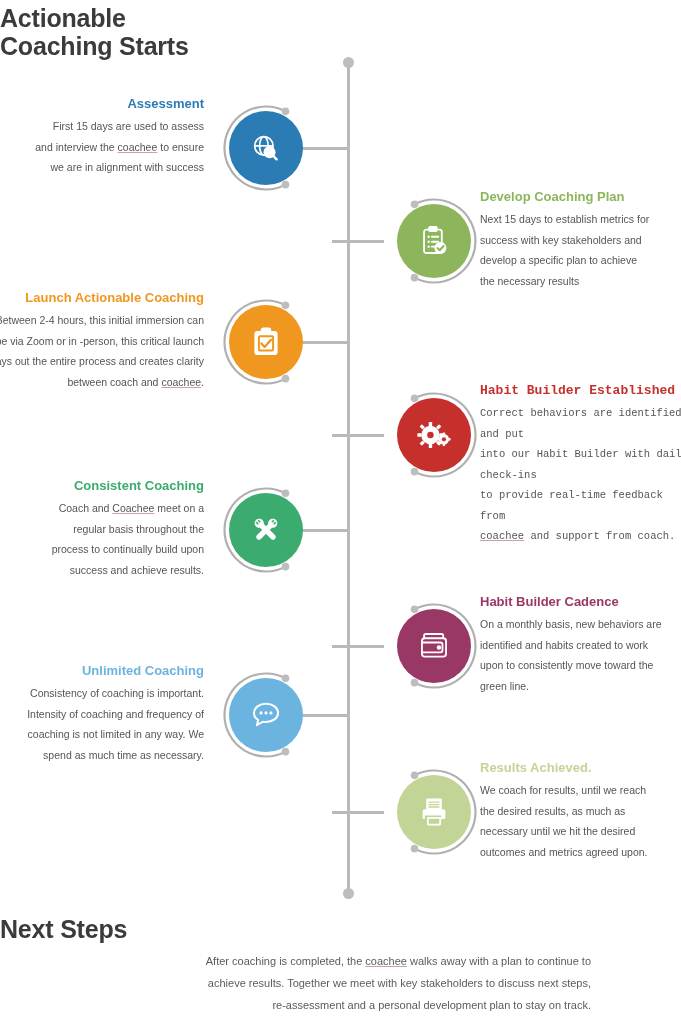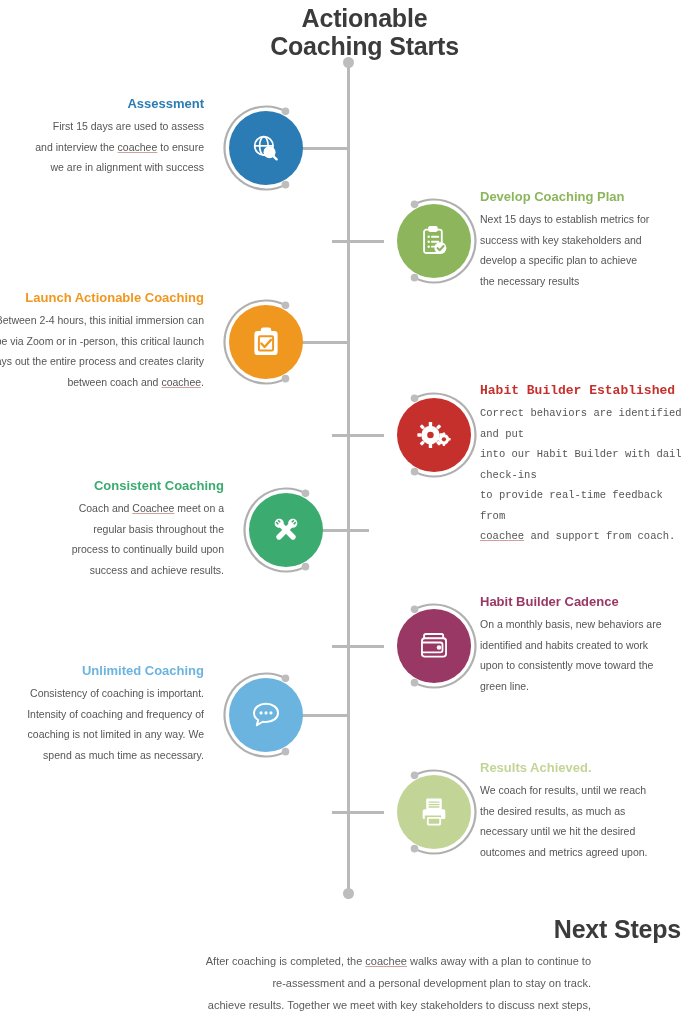--- a/index.html
+++ b/index.html
@@ -9,34 +9,33 @@
     background: #ffffff;
     font-family: "Liberation Sans", sans-serif;
     overflow: hidden;
   }
   .page { position: relative; width: 681px; height: 1024px; }
 
   
   .top-title {
     position: absolute;
     top: 4px; left: 0; right: 0;
-    text-align: center;
+    text-align: left;
     font-size: 25px;
     font-weight: bold;
     color: #3b3b3b;
     line-height: 1.12;
     letter-spacing: -0.2px;
-    padding-left: 48px;
   }
   .top-title .ln { display: block; }
 
   .bottom-title {
     position: absolute;
     top: 915px; left: 0; right: 0;
-    text-align: right;
+    text-align: left;
     font-size: 25px;
     font-weight: bold;
     color: #3b3b3b;
     letter-spacing: -0.2px;
   }
   .bottom-body {
     position: absolute;
     top: 950px; left: 90px; width: 501px;
     text-align: right;
     font-size: 11px;
@@ -261,21 +260,21 @@
         <div class="txt">
           <div class="ttl" style="color: rgb(197, 48, 44);">Habit Builder Established</div>
           <div class="body">
             <div>Correct behaviors are identified and put</div>
             <div>into our Habit Builder with daily check-ins</div>
             <div>to provide real-time feedback from</div>
             <div><span class="u">coachee</span> and support from coach.</div>
           </div>
         </div>
       </div>
-      <div class="row left" style="top: 470px; margin-left: 20px;">
+      <div class="row left" style="top: 470px;">
         <div class="connector"></div>
         <div class="node">
           <svg class="arc" viewBox="0 0 92 92" fill="none">
       <path d="M 65.48 9.36 A 41.5 41.5 0 1 0 65.48 82.64" stroke="#b0b0b0" stroke-width="2.2" stroke-linecap="round"></path>
       <circle cx="65.48" cy="9.36" r="3.8" fill="#bdbdbd"></circle>
       <circle cx="65.48" cy="82.64" r="3.8" fill="#bdbdbd"></circle>
     </svg>
           <div class="disc" style="background: rgb(59, 171, 112); color: rgb(59, 171, 112);">
             <span>
     <svg class="icon-svg" viewBox="0 0 48 48" fill="#fff" stroke="none">
@@ -389,17 +388,17 @@
             <div>necessary until we hit the desired</div>
             <div>outcomes and metrics agreed upon.</div>
           </div>
         </div>
       </div>
     </div>
 
   <div class="bottom-title">Next Steps</div>
   <div class="bottom-body">
     <div>After coaching is completed, the <span class="u">coachee</span> walks away with a plan to continue to</div>
+    <div>achieve results.  Together we meet with key stakeholders to discuss next steps,</div>
     <div>re-assessment and a personal development plan to stay on track.</div>
-    <div>achieve results.  Together we meet with key stakeholders to discuss next steps,</div>
   </div>
 
 </div>
 
 </body></html>

